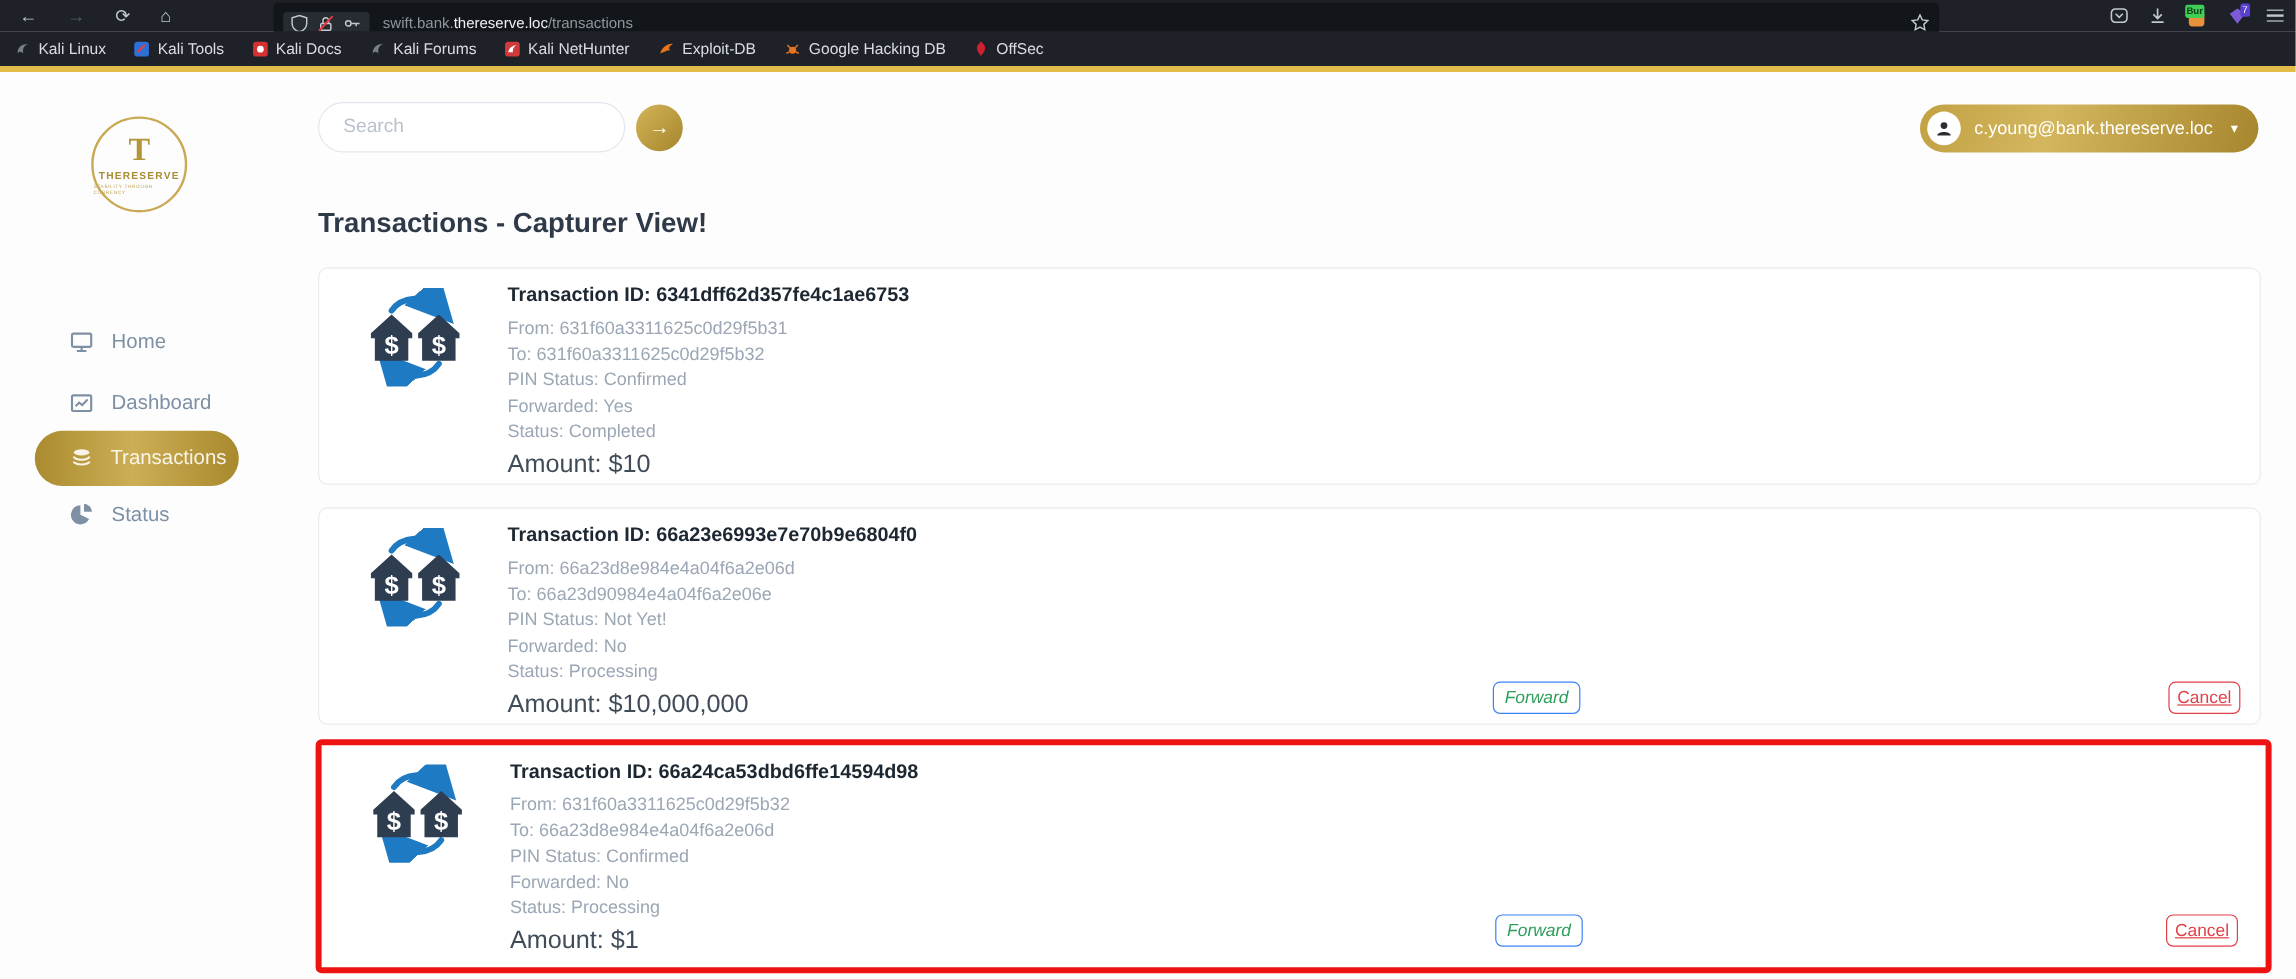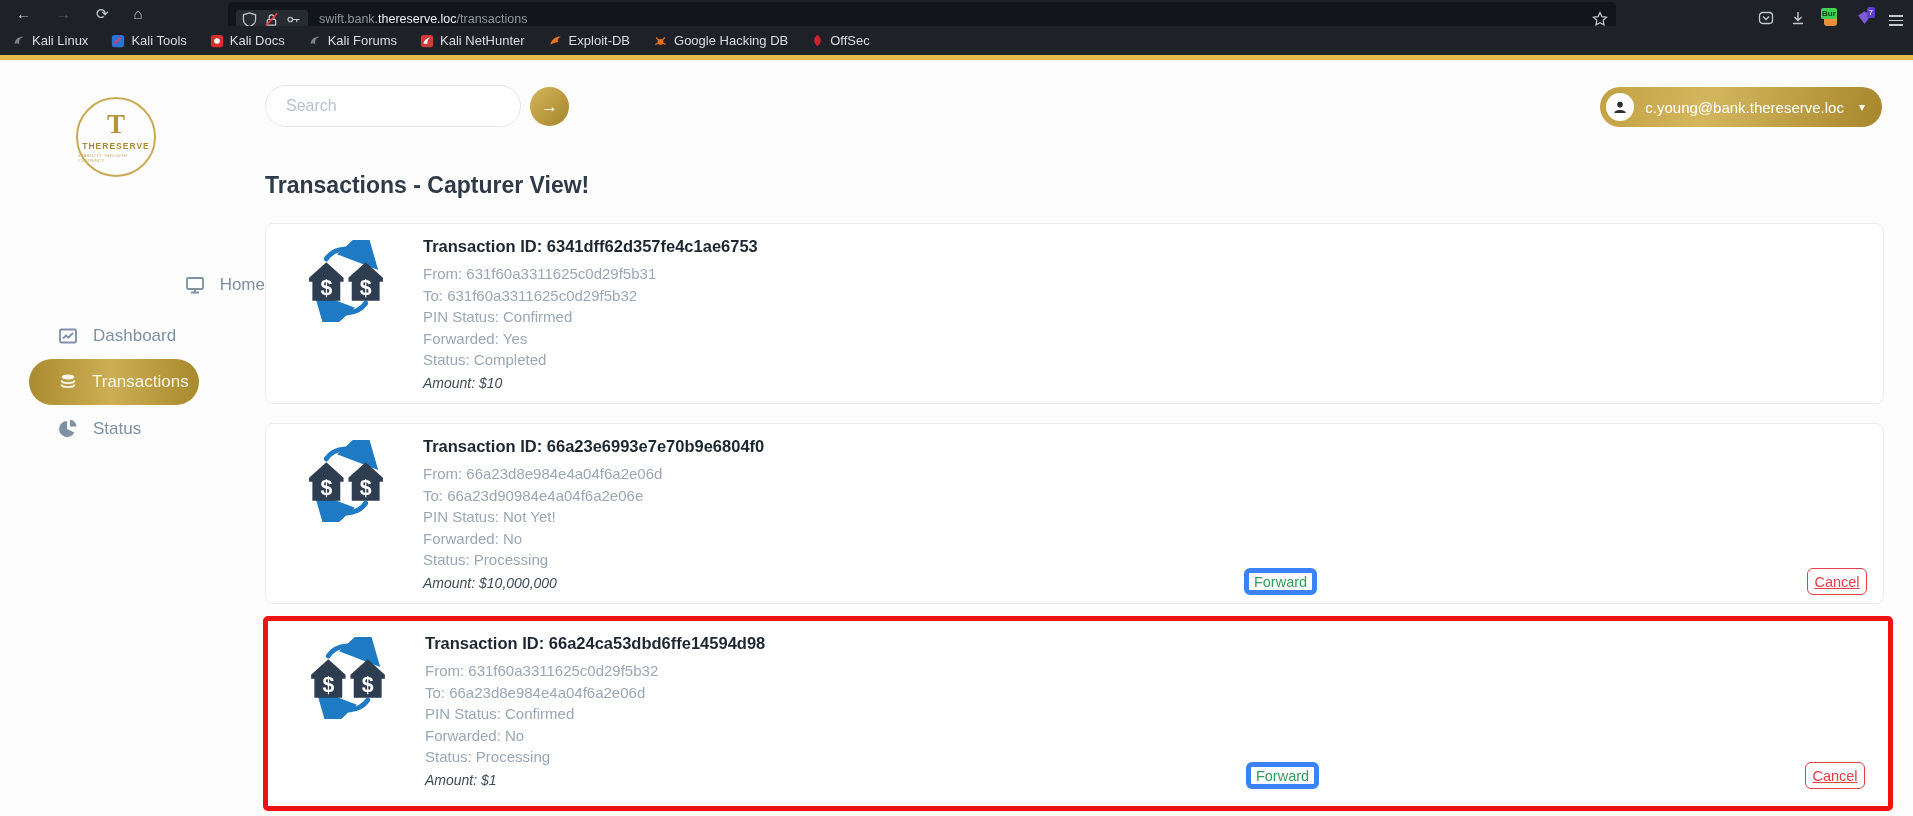--- a/index.html
+++ b/index.html
@@ -14,21 +14,21 @@
   .ni.disabled { color:#565c66; }
   .urlbar { position:absolute; left:228px; top:2px; width:1388px; height:34px;
             background:#121519; border-radius:4px; display:flex; align-items:center;
             padding:0 8px; gap:7px; }
   .url-chiclet { display:flex; align-items:center; gap:7px; background:#272b32;
                  border-radius:3px; padding:2px 6px; }
   .url-text { font-size:12.5px; color:#8f969f; white-space:nowrap; margin-left:4px; }
   .url-text .host { color:#eef1f4; }
   .urlbar .star { margin-left:auto; }
   .chrome-right { position:absolute; right:10px; top:0; height:26px;
-                  display:flex; align-items:flex-end; gap:16px; }
+                  display:flex; align-items:center; gap:16px; }
   .burger { display:flex; flex-direction:column; gap:3px; }
   .burger i { width:14px; height:1.6px; background:#c3c8cf; display:block; }
 
   .burp-wrap { position:relative; width:18px; height:17px; }
   .burp-face { position:absolute; bottom:0; left:2px; width:13px; height:12px;
                background:#e8903c; border-radius:3px; }
   .burp-badge { position:absolute; top:-1px; left:-1px; background:#3fcf57;
                 color:#0a3d14; font-size:8px; font-weight:bold; line-height:9px;
                 padding:1px 1px; border-radius:2px; }
   .foxy-wrap { position:relative; width:17px; height:17px; }
@@ -56,21 +56,21 @@
           flex-direction:column; align-items:center; justify-content:center; }
   .logo-letter { font-family:"Liberation Serif", serif; font-size:27px;
                  font-weight:bold; color:#b59539; line-height:1; }
   .logo-name { font-size:8.5px; font-weight:bold; letter-spacing:1px;
                color:#a98c33; margin-top:3px; }
   .logo-tag { font-size:4px; color:#c0a85e; letter-spacing:.5px; margin-top:2px; }
 
   .nav-item { position:absolute; left:0; width:265px; height:40px; display:flex;
               align-items:center; gap:14px; padding-left:57px; color:#7e90a4;
               font-size:17px; cursor:pointer; }
-  .nav-item.i0 { top:205px;justify-content:flex-end; } .nav-item.i1 { top:256px; } .nav-item.i3 { top:349px; }
+  .nav-item.i0 { top:205px; } .nav-item.i1 { top:256px; } .nav-item.i3 { top:349px; }
   .nav-item.active { left:29px; width:170px; height:46px; top:299px;
         padding-left:28px; gap:13px; border-radius:23px; color:#f8f4e9;
         background:linear-gradient(90deg,#aa8b2f 0%, #ccae55 48%, #a9892d 100%); }
 
   
   .search-input { position:absolute; left:265px; top:25px; width:256px; height:42px;
                   border:1px solid #e2e7ee; border-radius:21px; padding:0 20px;
                   font-size:16px; color:#6c7683; outline:none; background:#fff; }
   .search-input::placeholder { color:#b9c2cd; }
   .search-btn { position:absolute; left:530px; top:27px; width:39px; height:39px;
@@ -92,26 +92,26 @@
   .card { position:absolute; left:265px; width:1619px; background:#fff;
           border:1px solid #e8ebef; border-radius:8px; }
   .card.c0 { top:163px; height:181px; }
   .card.c1 { top:363px; height:181px; }
   .card.c2 { top:556px; height:195px; left:263px; width:1630px;
              border:5px solid #ee1313; border-radius:5px; }
   .tx-icon { position:absolute; left:39px; top:16px; width:82px; height:82px; }
   .tx-lines { position:absolute; left:157px; top:13px; }
   .tx-id { font-size:16.5px; font-weight:bold; color:#1d2731; margin-bottom:7px; }
   .tx-sub { font-size:15px; color:#9ba7b4; line-height:21.6px; }
-  .tx-amount { font-size:14px; color:#414c59; margin-top:4px;font-style:italic; }
+  .tx-amount { font-size:21px; color:#414c59; margin-top:4px; }
 
   .btn { position:absolute; height:27px; border-radius:6px; background:#fff;
          font-size:14.5px; font-family:"Liberation Sans",sans-serif;
          display:flex; align-items:center; justify-content:center; cursor:pointer; }
-  .btn-forward { left:978px; width:73px; color:#2e9e5b; border:5px solid #3b82f6; }
+  .btn-forward { left:978px; width:73px; color:#2e9e5b; border:1px solid #3b82f6;font-style:italic; }
   .btn-cancel  { left:1541px; width:60px; color:#e04048; border:1px solid #e04048;text-decoration:underline; }
   .card.c1 .btn { top:144px; }
   .card.c2 .btn { top:141px; }
   .card.c2 .btn-cancel { left:1537px; }
 
   svg { display:block; }
 </style>
 </head>
 <body>
 

